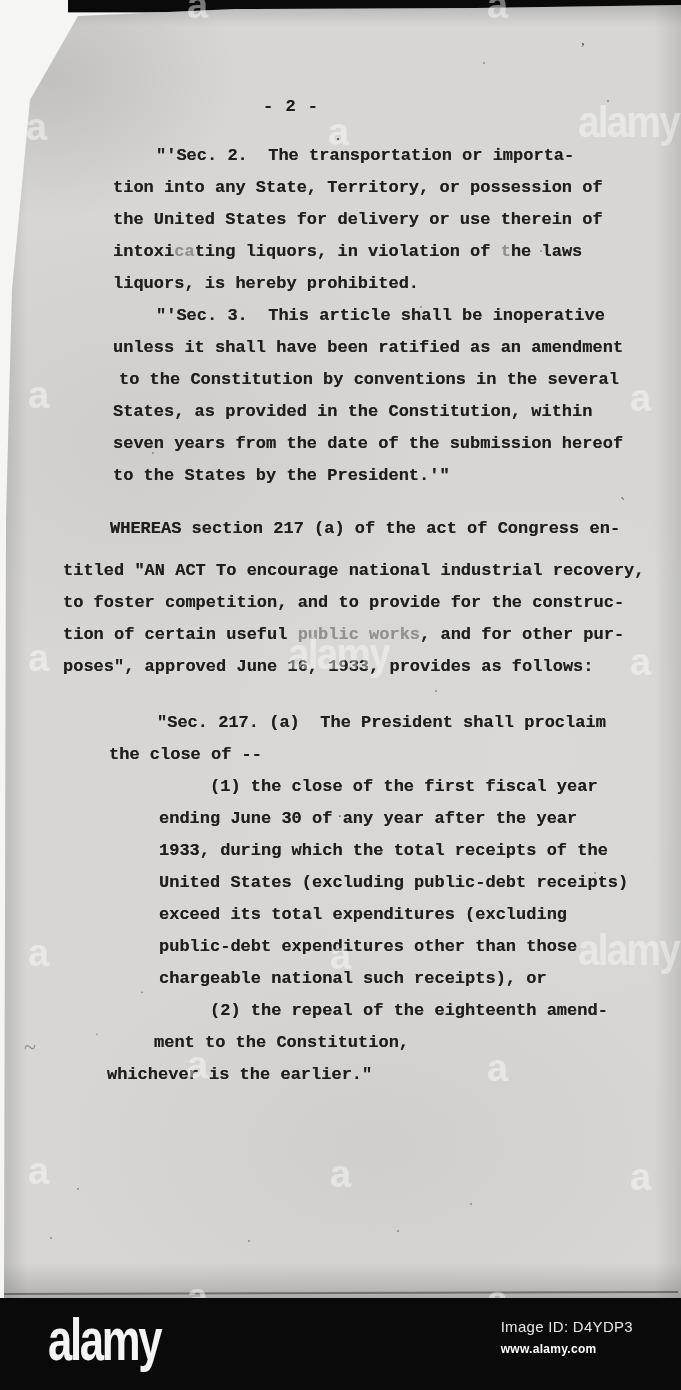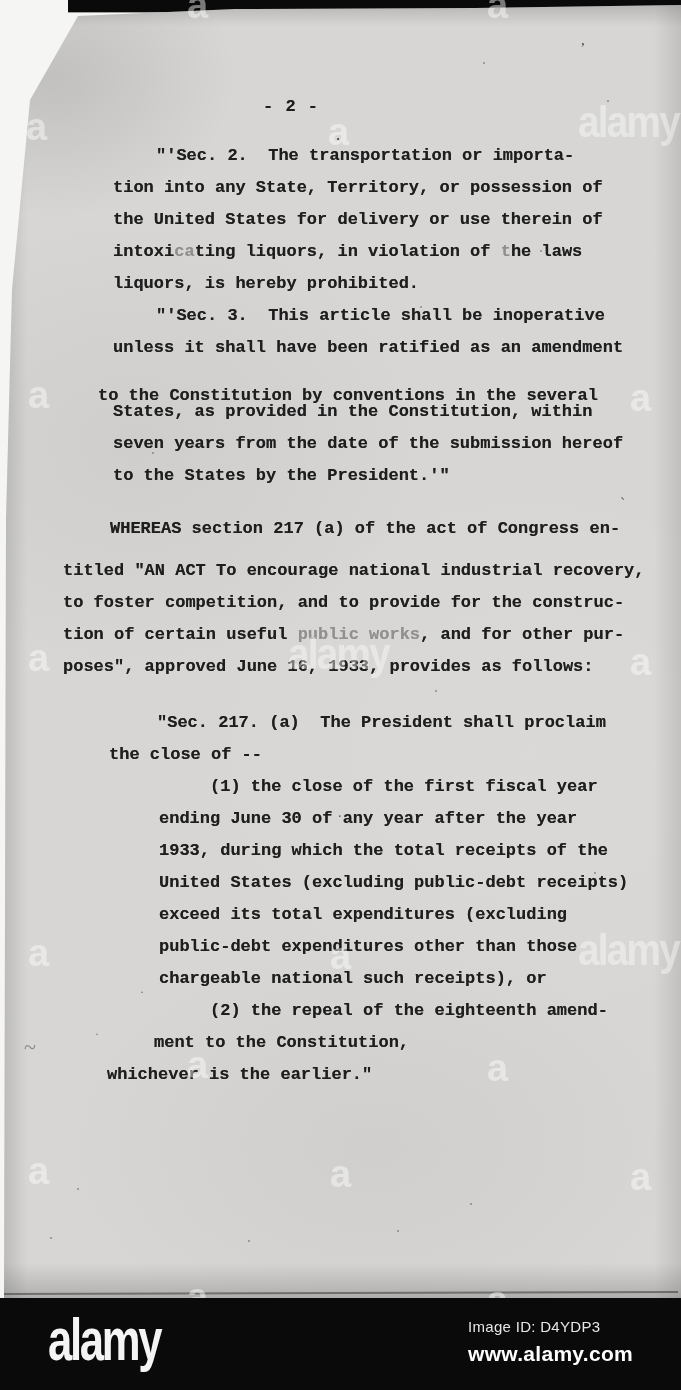--- a/index.html
+++ b/index.html
@@ -43,40 +43,40 @@
         font-family:"Liberation Serif","DejaVu Serif",serif;}
   .speck{position:absolute;width:2px;height:2px;border-radius:50%;background:#4c4c4c;opacity:.55;}
 
   .footer{position:absolute;left:0;top:1298px;width:681px;height:92px;background:var(--bar);}
   .logo{position:absolute;left:48px;top:16px;font-family:"Liberation Sans","DejaVu Sans",sans-serif;
         font-size:56px;font-weight:700;letter-spacing:-3px;color:#f4f4f4;
         transform:scaleX(.78) scaleY(1.05);transform-origin:left top;line-height:.9;}
   .fright{position:absolute;right:48px;top:20px;text-align:left;
           font-family:"Liberation Sans","DejaVu Sans",sans-serif;color:#e6e6e6;}
   .fright .fid{font-size:15px;font-weight:400;letter-spacing:.3px;}
-  .fright .furl{font-size:21px;font-weight:700;color:#ffffff;margin-top:7px;letter-spacing:.3px;}
+  .fright .furl{font-size:12px;font-weight:700;color:#ffffff;margin-top:7px;letter-spacing:.3px;}
 </style>
 </head>
 <body>
 
 <div class="stage">
 
   <div class="topbar"></div>
 
   <div class="paper">
     <div class="page-num" style="left:263px;top:97px">- 2 -</div>
     <div id="textlayer">
         <div class="tline" style="left: 156px; top: 147px;"><span>"'Sec. 2.  The transportation or importa-</span></div>
         <div class="tline" style="left: 113px; top: 179px; font-family: Liberation Mono, monospace;"><span>tion into any State, Territory, or possession of</span></div>
         <div class="tline" style="left: 113px; top: 211px;"><span>the United States for delivery or use therein of</span></div>
         <div class="tline" style="left: 113px; top: 243px;"><span>intoxi</span><span class="faded">ca</span><span>ting liquors, in violation of </span><span class="faded">t</span><span>he laws</span></div>
         <div class="tline" style="left: 113px; top: 275px;"><span>liquors, is hereby prohibited.</span></div>
         <div class="tline" style="left: 156px; top: 307px;"><span>"'Sec. 3.  This article shall be inoperative</span></div>
         <div class="tline" style="left: 113px; top: 339px;"><span>unless it shall have been ratified as an amendment</span></div>
-        <div class="tline" style="left: 98px; top: 371px; margin-top: 16px;"><span>to the Constitution by conventions in the several</span></div>
+        <div class="tline" style="left: 119px; top: 371px;"><span>to the Constitution by conventions in the several</span></div>
         <div class="tline" style="left: 113px; top: 403px;"><span>States, as provided in the Constitution, within</span></div>
         <div class="tline" style="left: 113px; top: 435px;"><span>seven years from the date of the submission hereof</span></div>
         <div class="tline" style="left: 113px; top: 467px;"><span>to the States by the President.'"</span></div>
         <div class="tline" style="left: 110px; top: 520px;"><span>WHEREAS section 217 (a) of the act of Congress en-</span></div>
         <div class="tline" style="left: 63px; top: 562px;"><span>titled "AN ACT To encourage national industrial recovery,</span></div>
         <div class="tline" style="left: 63px; top: 594px;"><span>to foster competition, and to provide for the construc-</span></div>
         <div class="tline" style="left: 63px; top: 626px;"><span>tion of certain useful </span><span class="faded">public works</span><span>, and for other pur-</span></div>
         <div class="tline" style="left: 63px; top: 658px;"><span>poses", approved June 16, 1933, provides as follows:</span></div>
         <div class="tline" style="left: 157px; top: 714px;"><span>"Sec. 217. (a)  The President shall proclaim</span></div>
         <div class="tline" style="left: 109px; top: 746px;"><span>the close of --</span></div>

